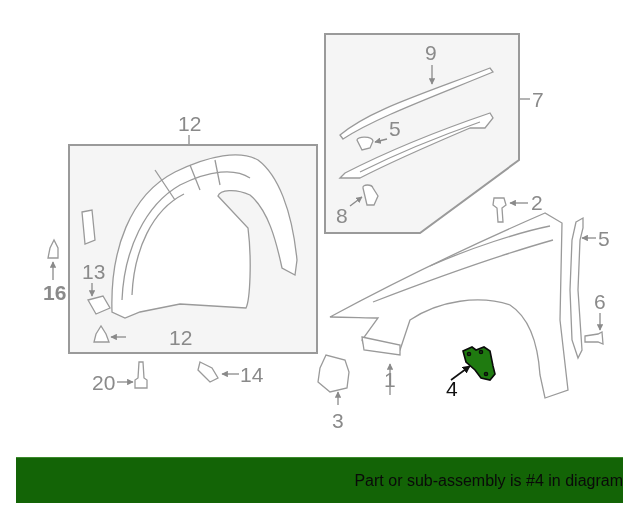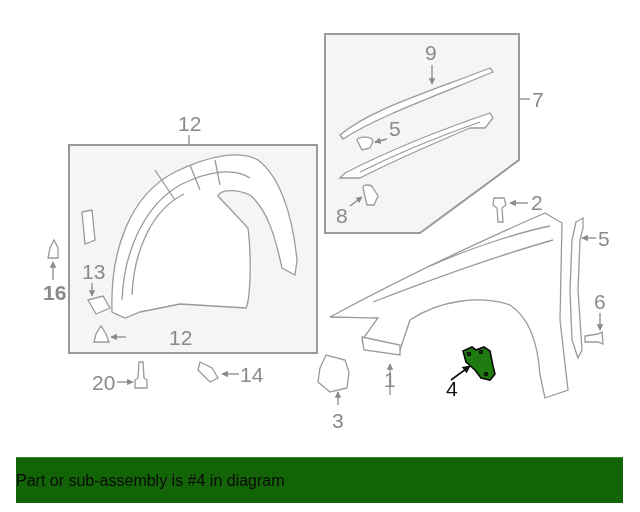--- a/index.html
+++ b/index.html
@@ -9,21 +9,21 @@
     }
     #diagram { position: absolute; left: 0; top: 0; width: 640px; height: 450px; }
     .callout {
       position: absolute; font-family: "Liberation Sans", sans-serif; font-size: 21px;
       color: #8a8a8a; line-height: 1; cursor: pointer;
     }
     .callout.selected { color: #111111; }
     #banner {
       position: absolute; left: 16px; top: 457px; width: 607px; height: 45px;
       background: #136406; border-top: 1px solid #3c8a2c;
-      display: flex; flex-direction: column; align-items: flex-start; justify-content: center;
+      display: flex; flex-direction: column; align-items: flex-end; justify-content: center;
       color: #0a0a0a; font-size: 16px; line-height: 18px; text-align: center;
     }
   </style>
 </head>
 <body>
 
 <svg id="diagram" viewBox="0 0 640 450" xmlns="http://www.w3.org/2000/svg">
   <defs>
     <marker id="arr" viewBox="0 0 10 10" refX="9" refY="5" markerWidth="5" markerHeight="5" orient="auto">
       <path d="M0,0 L10,5 L0,10 z" fill="#8a8a8a"></path>

